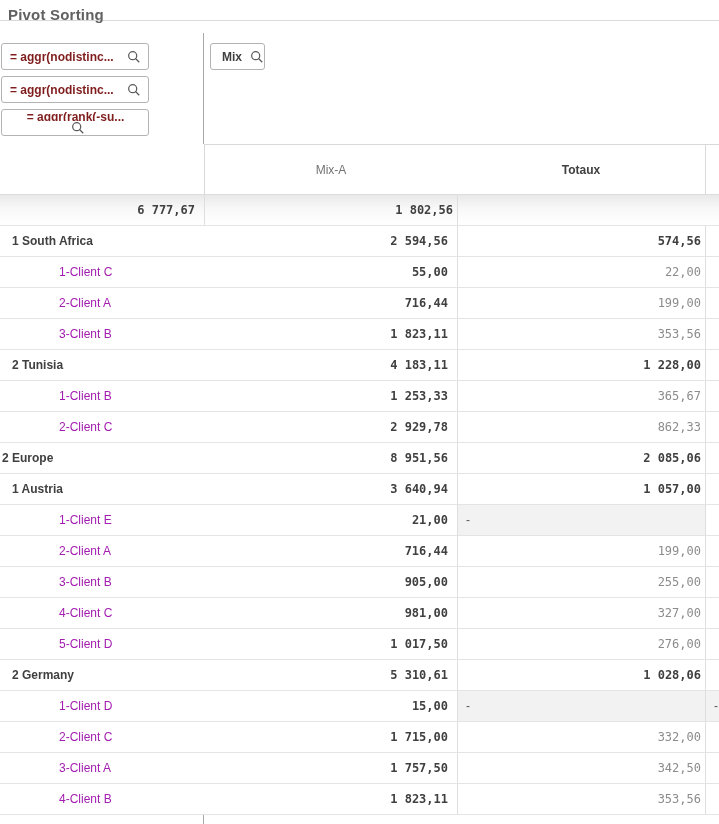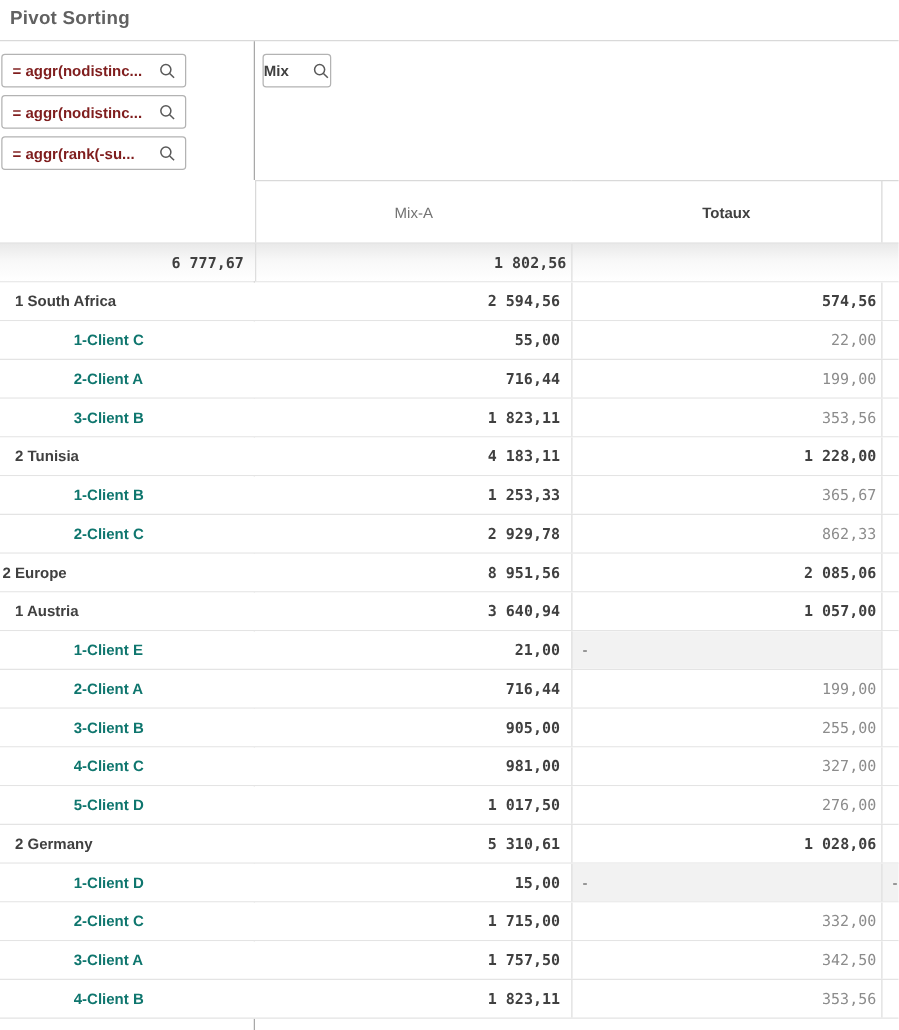--- a/index.html
+++ b/index.html
@@ -5,60 +5,60 @@
   * { margin:0; padding:0; box-sizing:border-box; }
   html,body { background:#fff; }
   body {
     width:719px; height:824px;
     font-family:"Liberation Sans", sans-serif;
     color:#404040; overflow:hidden;
   }
   .screen { position:relative; width:719px; height:824px; background:#fff; overflow:hidden; }
 
   
-  .title-bar { position:absolute; top:0; left:0; width:719px; height:33px;
+  .title-bar { position:absolute; top:0; left:0; width:719px; height:21px;
     border-bottom:1px solid #d9d9d9; background:#fff; }
   .page-title { position:absolute; left:8px; top:6px; font-size:15px; font-weight:bold;
     color:#616161; letter-spacing:.2px; }
 
   
   .panel-divider { position:absolute; left:203px; top:33px; width:1px; height:791px;
     background:#a8a8a8; }
 
   
   .filter-box { position:absolute; left:1px; width:148px; height:27px;
     border:1px solid #b3b3b3; border-radius:3px; background:#fff;
     display:flex; align-items:center; padding:0 7px 0 8px; cursor:pointer; }
-  .fb-1 { top:43px; } .fb-2 { top:76px; } .fb-3 { top:109px; }
+  .fb-1 { top:43px; } .fb-2 { top:76px; } .fb-3 { top:109px;flex-direction:column; }
   .filter-box .fb-label { flex:1; font-size:12px; font-weight:bold; color:#7f1d1d;
     white-space:nowrap; overflow:hidden; }
   .search-icon { flex:0 0 auto; margin-left:4px; }
 
   .mix-box { position:absolute; left:210px; top:43px; width:55px; height:27px;
     border:1px solid #b3b3b3; border-radius:3px; background:#fff;
-    display:flex; align-items:center; justify-content:space-between; gap:4px; cursor:pointer; }
+    display:flex; align-items:center; justify-content:flex-end; gap:4px; cursor:pointer; }
   .mix-box .mb-label { font-size:12px; font-weight:bold; color:#404040; }
 
   
   .header-row { position:absolute; top:144px; left:0; width:719px; height:51px;
     display:grid; grid-template-columns:204px 253px 248px 14px;
     border-bottom:1px solid #dcdcdc; background:#fff; }
   .hcell { display:flex; align-items:center; justify-content:center; font-size:12px; }
   .hcell.h-val { border-top:1px solid #d9d9d9; }
   .hcell.h-mixa, .hcell.h-stub { border-left:1px solid #d9d9d9; }
   .hcell.h-totaux { font-weight:bold; color:#404040; }
   .hcell.h-mixa { color:#737373; }
 
   
   .rows { position:absolute; top:195px; left:0; width:719px; }
   .row { display:grid; grid-template-columns:204px 253px 248px 14px; height:31px;
     border-bottom:1px solid #e4e4e4; background:#fff; }
   .row.shaded { background:linear-gradient(180deg,#e9e9e9 0%,#f8f8f8 45%,#ffffff 100%); }
   .cell { display:flex; align-items:center; font-size:12px; overflow:hidden; }
-  .label-cell { color:#0f766e; cursor:pointer;font-weight:bold; }
+  .label-cell { color:#a21caf; cursor:pointer; }
   .label-cell.lvl0 { padding-left:2px; }
   .label-cell.lvl1 { padding-left:12px; }
   .label-cell.lvl2 { padding-left:59px; }
   .label-cell.bold { font-weight:bold; color:#404040; }
   .num { font-family:"DejaVu Sans Mono", monospace; justify-content:flex-end;
     font-weight:bold; color:#404040; cursor:pointer; }
   .totaux-cell { padding-right:9px; }
   .mixa-cell { border-left:1px solid #dedede; padding-right:4px; }
   .mixa-cell.gray { font-weight:normal; color:#8c8c8c;text-align:right; }
   .mixa-cell.nullcell, .stub-cell.nullcell { background:#f2f2f2;

